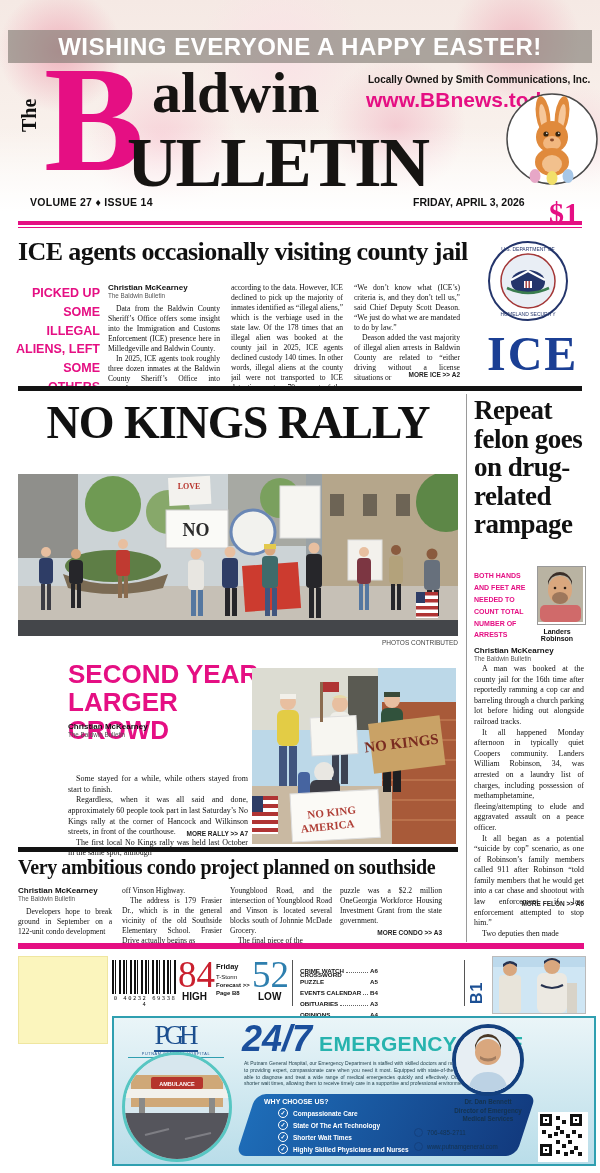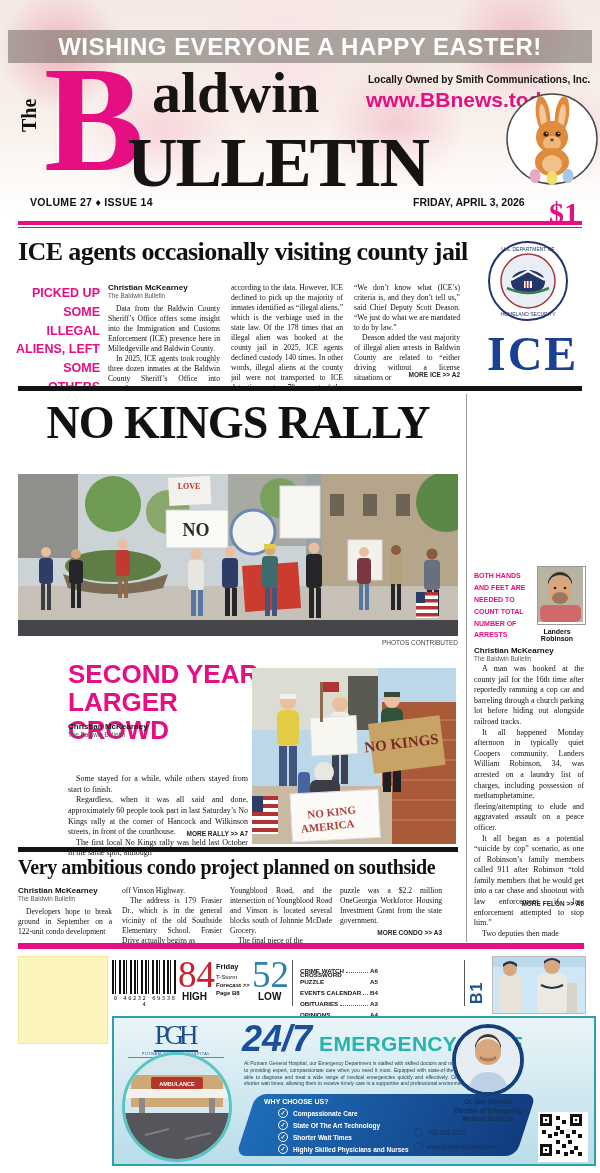--- a/index.html
+++ b/index.html
@@ -277,20 +277,21 @@
       <rect x="398" y="118" width="22" height="3.5" fill="#b03434"></rect>
         <rect x="398" y="125" width="22" height="3.5" fill="#b03434"></rect>
         <rect x="398" y="132" width="22" height="3.5" fill="#b03434"></rect>
         <rect x="398" y="139" width="22" height="3.5" fill="#b03434"></rect>
       <rect x="398" y="118" width="9" height="11" fill="#2e3d66"></rect>
     </svg>
   </div>
   <div id="credit1" class="abs sans">PHOTOS CONTRIBUTED</div>
   <div id="vdiv" class="abs"></div>
 
+  <div id="felHead" class="abs">Repeat felon goes on drug-related rampage</div>
   <div id="felDeck" class="abs sans pink">BOTH HANDS AND FEET ARE NEEDED TO COUNT TOTAL NUMBER OF ARRESTS</div>
   <div id="mug" class="abs">
     <svg width="45" height="55" viewBox="0 0 45 55">
       <rect width="45" height="55" fill="#b9b3a2"></rect>
       <rect x="2" y="38" width="41" height="17" rx="5" fill="#d06a6a"></rect>
       <ellipse cx="22" cy="23" rx="12" ry="14" fill="#d9a77e"></ellipse>
       <path d="M10 18 Q12 8 22 8 Q32 8 34 18 L34 14 Q30 5 22 5 Q14 5 10 14 Z" fill="#3a2e28"></path>
       <ellipse cx="22" cy="31" rx="8" ry="6" fill="#6b5140" opacity="0.55"></ellipse>
       <circle cx="17" cy="21" r="1.3" fill="#2c2118"></circle>
         <circle cx="27" cy="21" r="1.3" fill="#2c2118"></circle>

